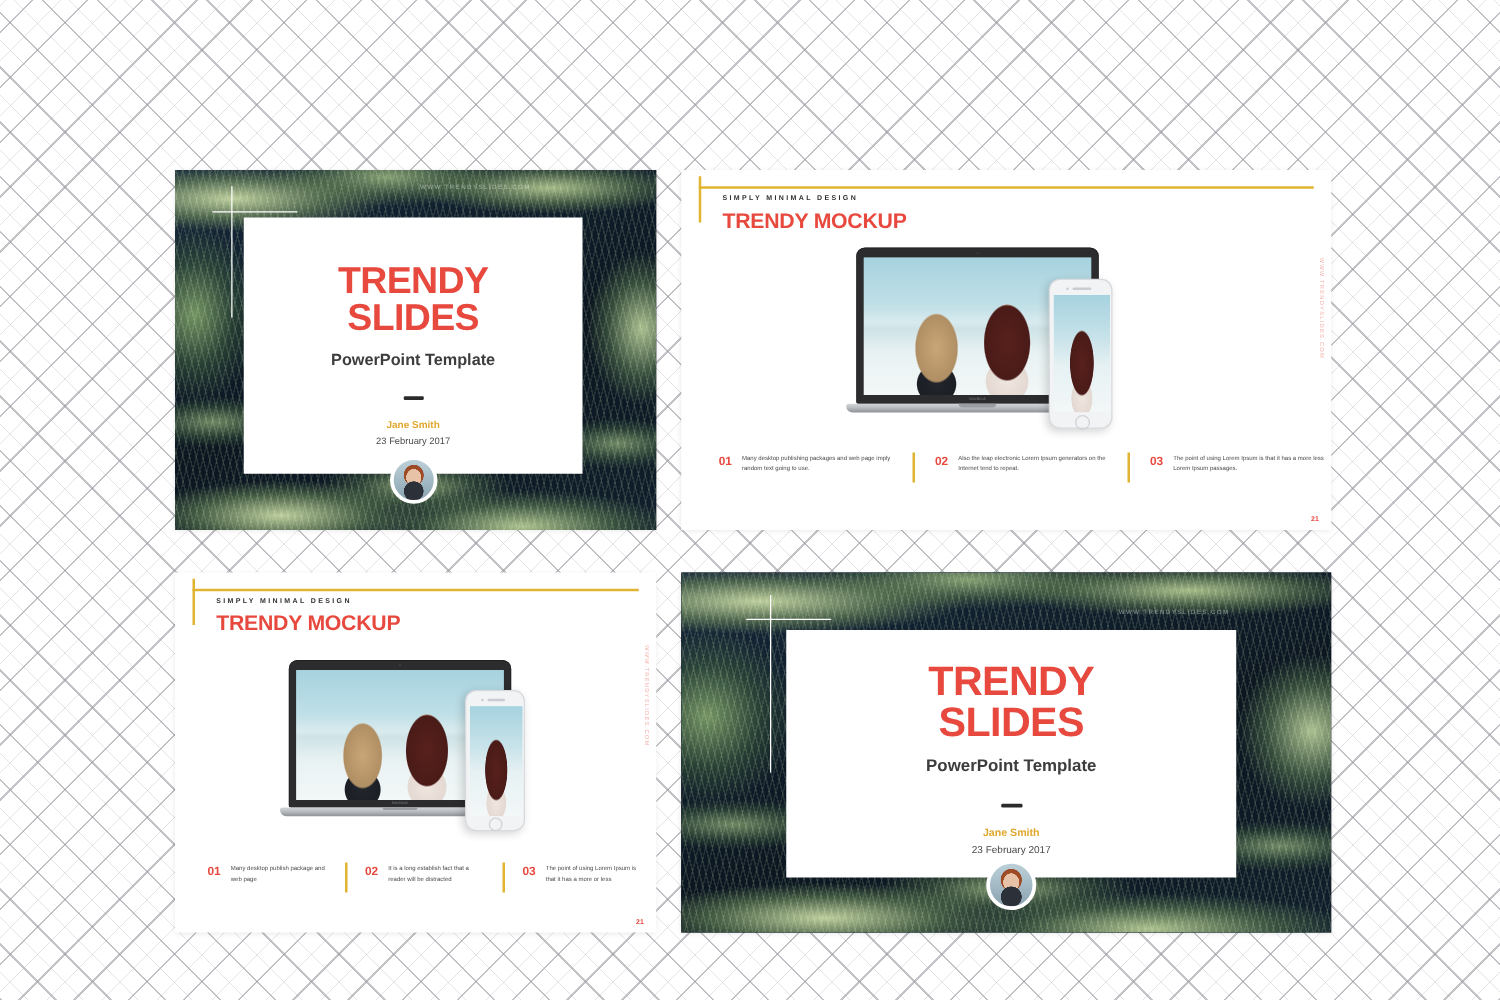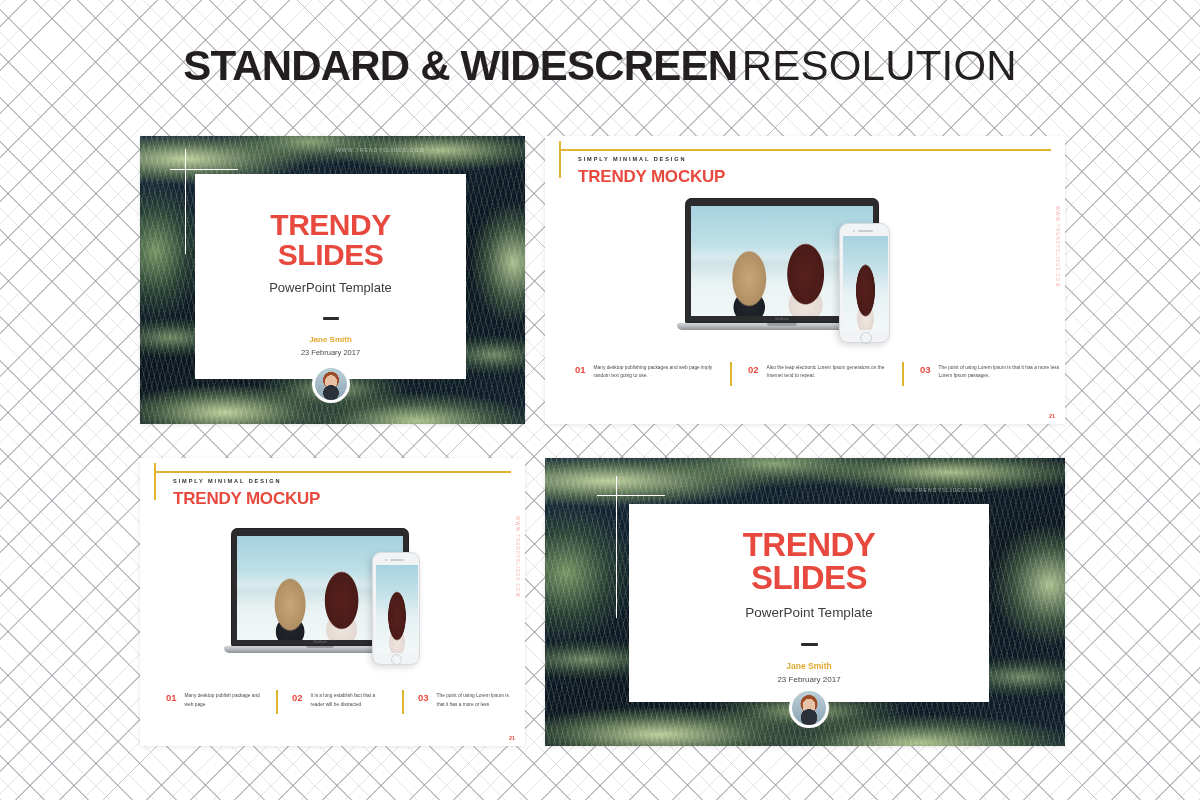--- a/index.html
+++ b/index.html
@@ -114,21 +114,21 @@
   }
   .title-main {
     color: #e8493e;
     font-weight: 700;
     line-height: 1.0;
     text-align: center;
     letter-spacing: -0.5px;
   }
   .title-sub {
     color: #3d3d3d;
-    font-weight: 400;
+    font-weight: 700;
   }
   .title-dash {
     background: #2b2b2b;
     border-radius: 1px;
   }
   .title-author { color: #e0a82e; font-weight: 700; }
   .title-date   { color: #4a4a4a; font-weight: 400; }
 
   .avatar {
     position: absolute;
@@ -282,23 +282,20 @@
     position: absolute;
     border: 1.2px solid #cfd2d6;
     border-radius: 50%;
   }
 </style>
 </head>
 <body>
 
 <div id="page">
 
-  <div id="heading">
-    <span class="strong">STANDARD &amp; WIDESCREEN</span><span>&nbsp;</span><span class="light">RESOLUTION</span>
-  </div>
 
   <div class="slide title-slide" style="left:140px; top:136px; width:385px; height:288px;">
 
     <div class="fern"></div>
 
     <div class="slide-watermark-top" style="left:196px; top:11px; font-size:5px; letter-spacing:1.1px;">WWW.TRENDYSLIDES.COM</div>
 
     <div class="corner-mark" style="left:30px; top:33px; width:68px; height:1.4px;"></div>
     <div class="corner-mark" style="left:45px; top:13px; width:1.4px; height:105px;"></div>
 

